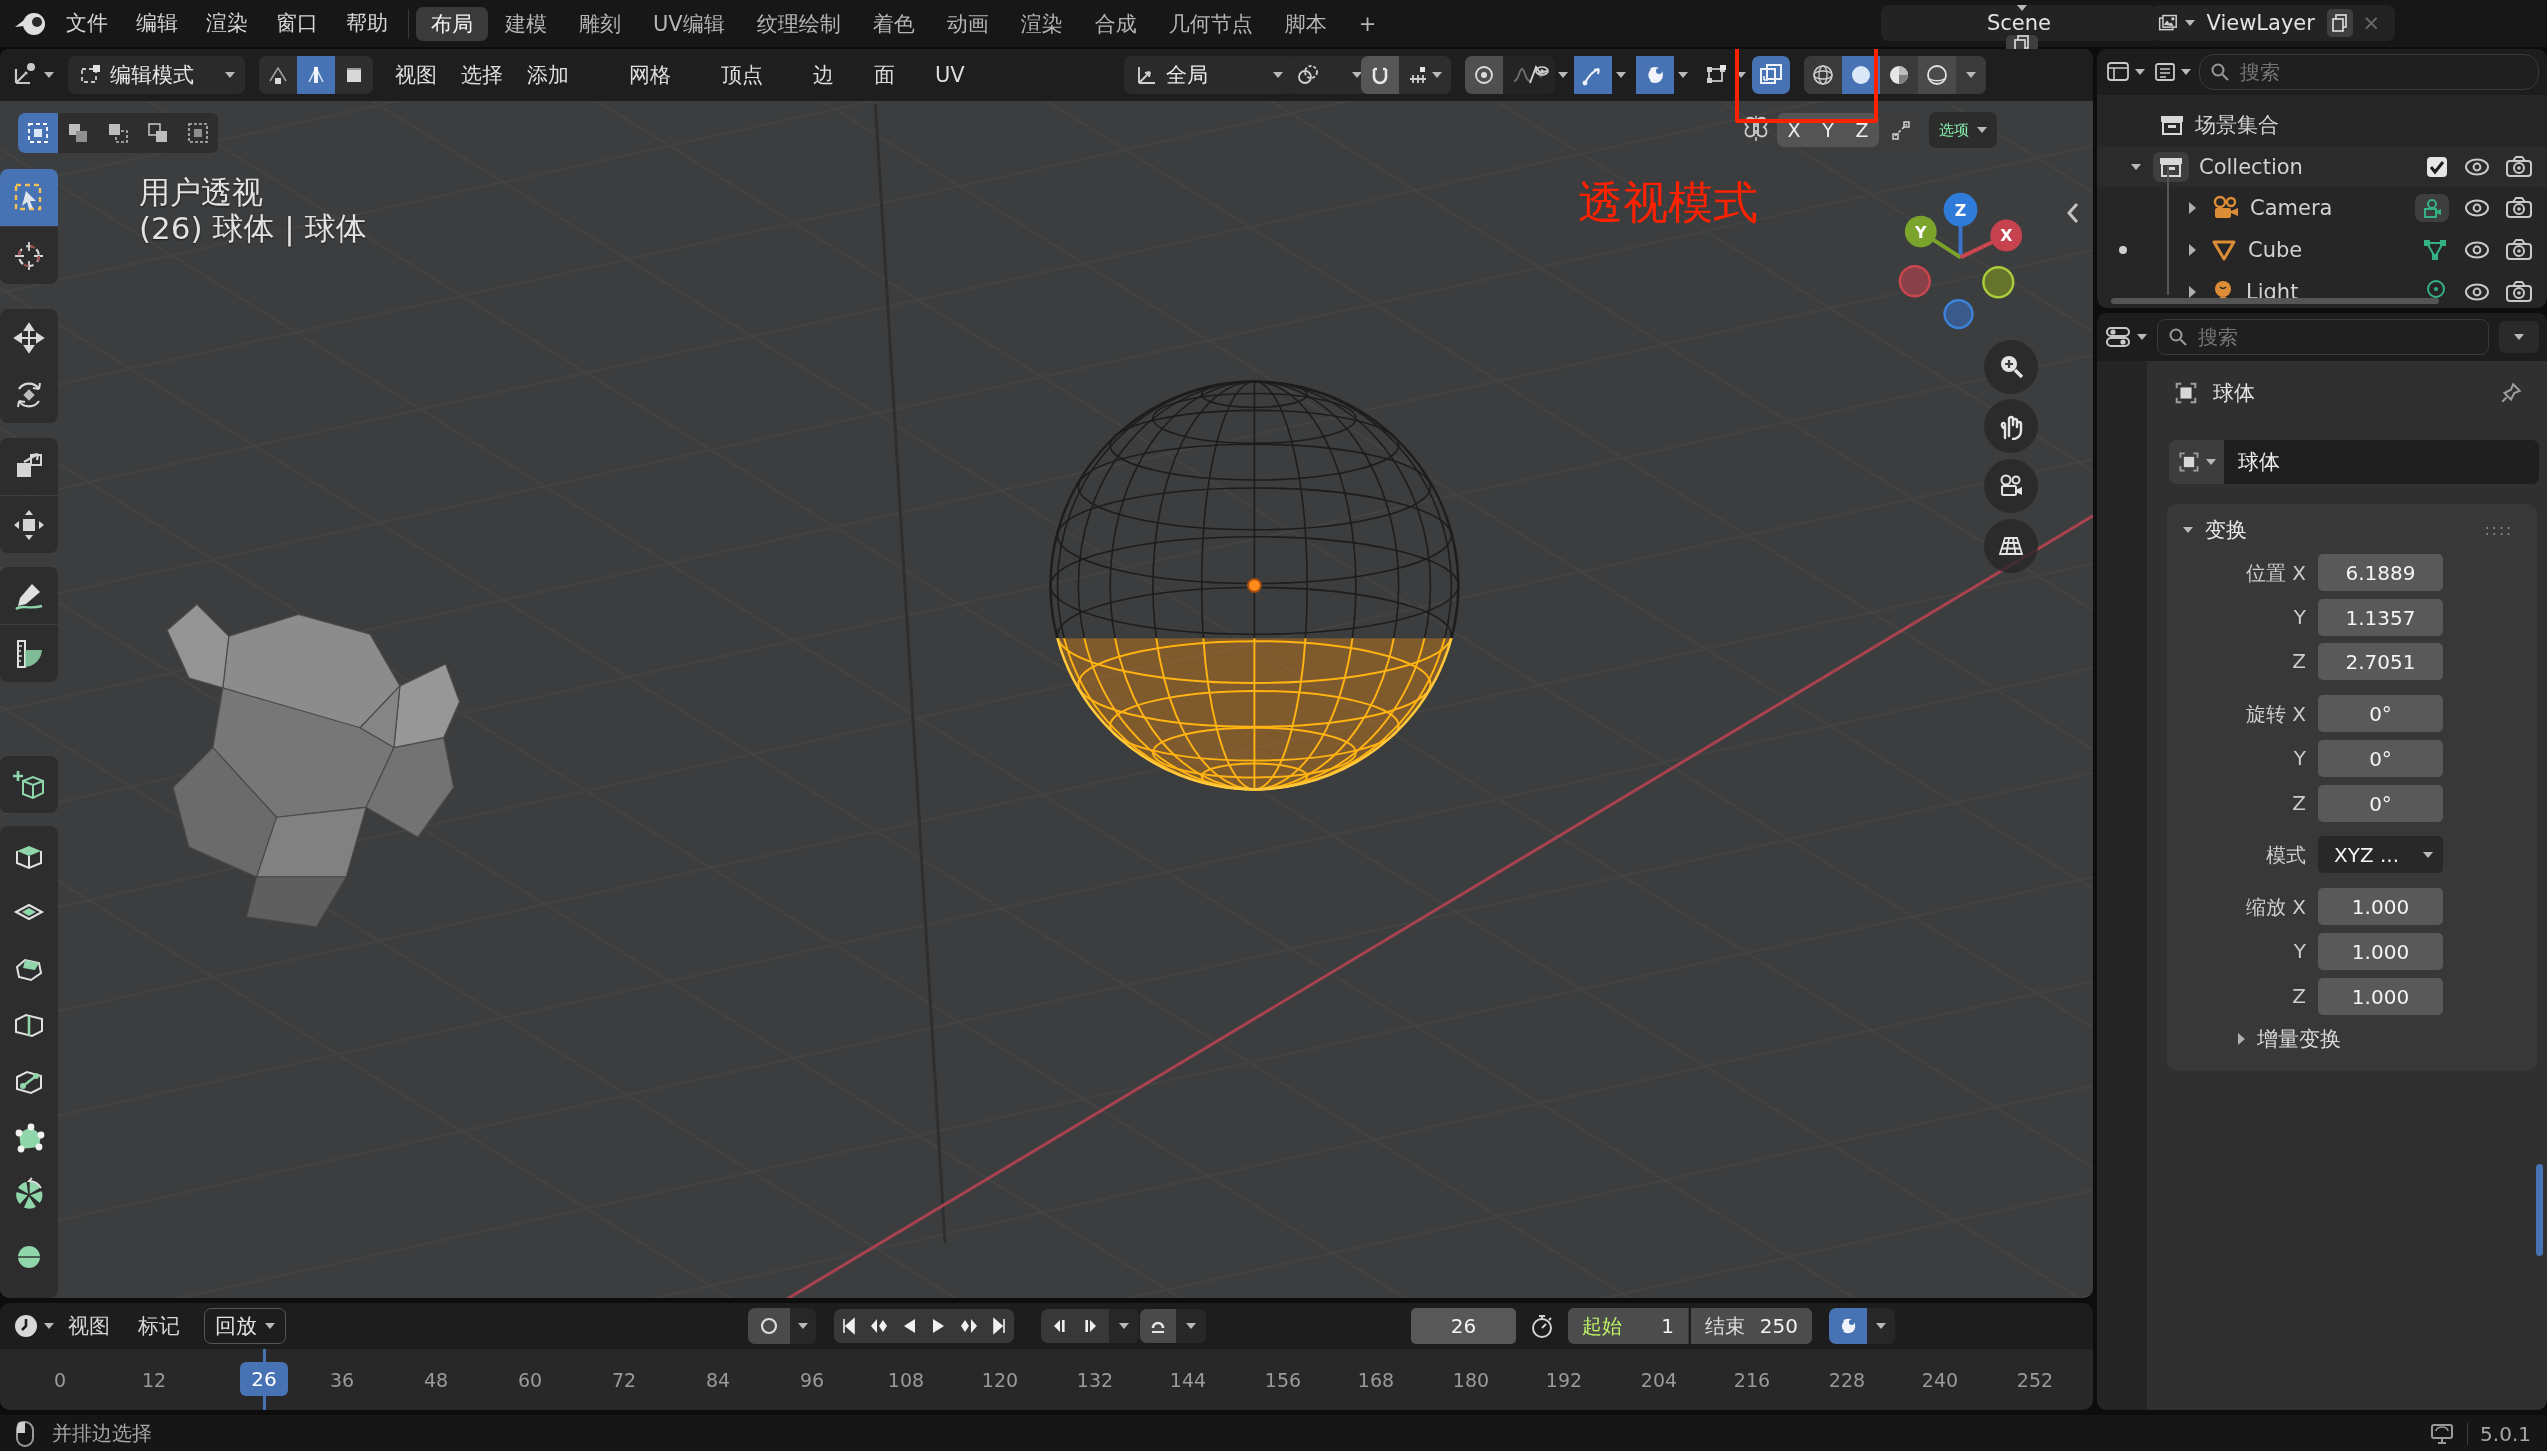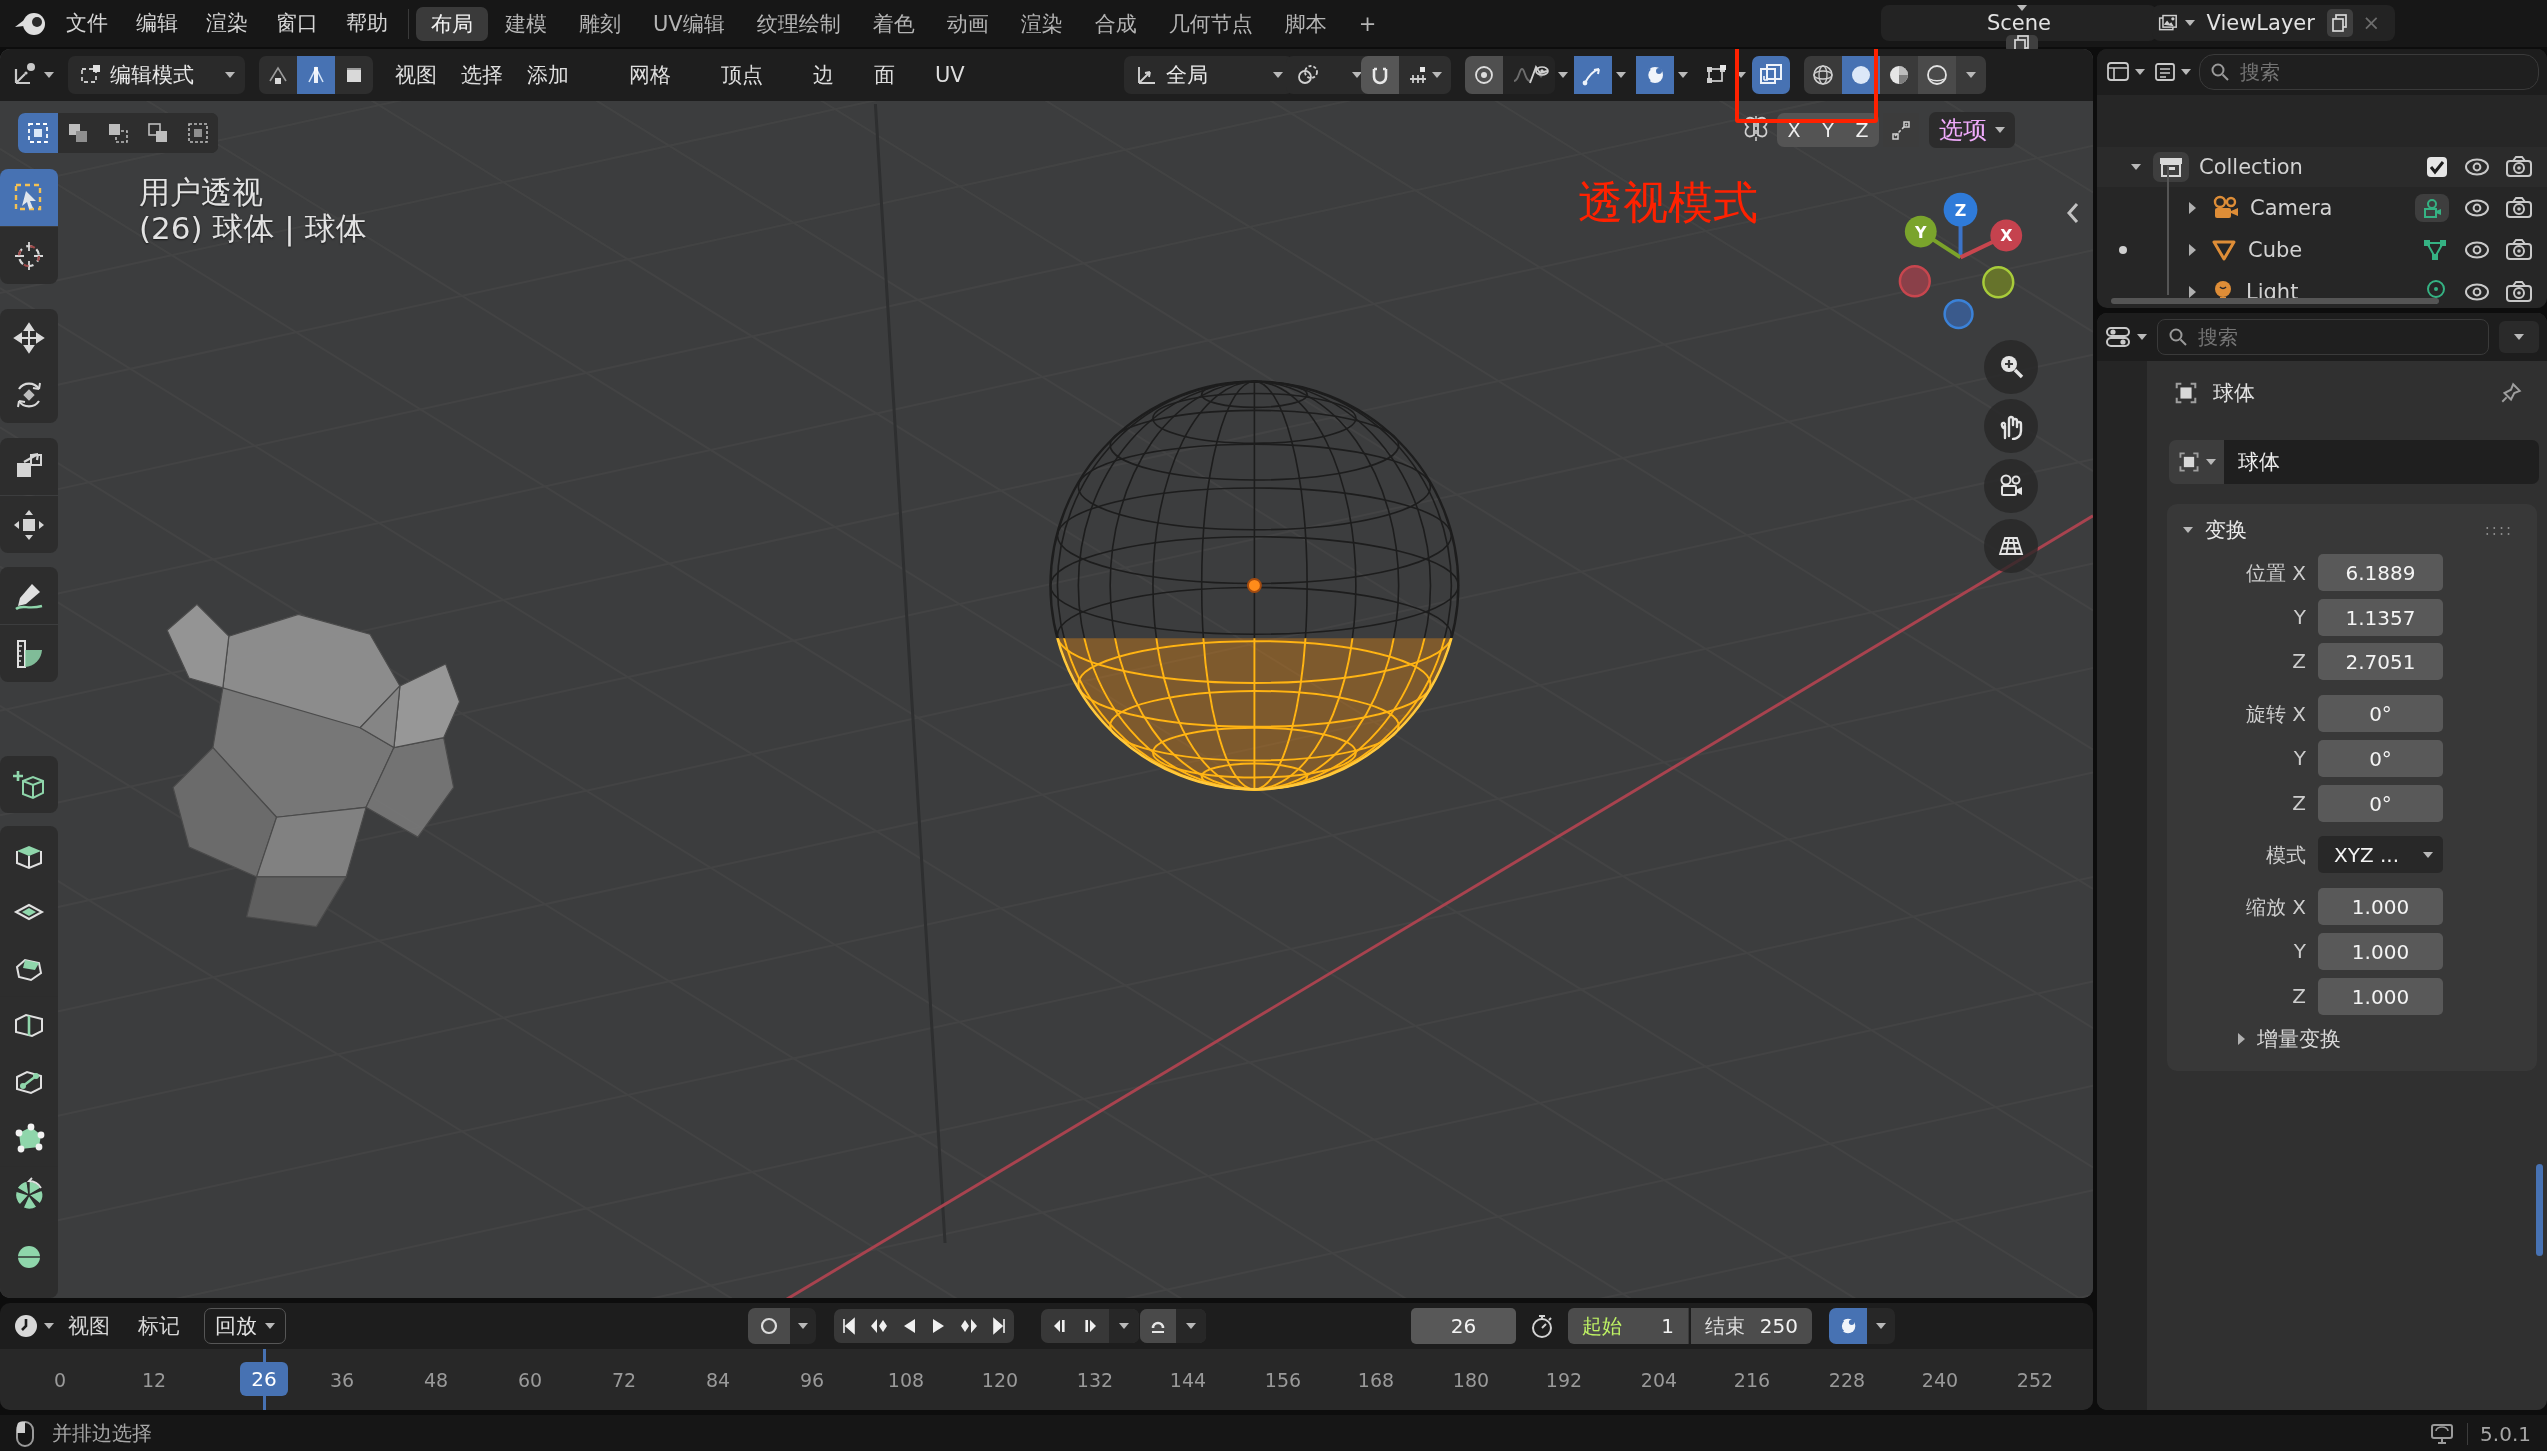--- a/index.html
+++ b/index.html
@@ -415,21 +415,21 @@
         <div class="sq" style="width:34px;height:34px;background:#545454;color:#efefef;font-size:19px">Z</div>
       </div>
       <div class="sq" style="width:36px;height:34px;background:#3c3c3c">
           <svg width="20" height="20" viewBox="0 0 20 20">
             <path d="M4 16 C8 12 12 8 16 4" stroke="#cfcfcf" stroke-width="1.6" stroke-dasharray="3 2" fill="none"></path>
             <rect x="2" y="14" width="5" height="5" fill="none" stroke="#cfcfcf" stroke-width="1.5"></rect>
             <rect x="13" y="2" width="5" height="5" fill="none" stroke="#cfcfcf" stroke-width="1.5"></rect>
           </svg>
         </div>
       <div class="pill" style="height:36px;background:#2c2c2c;margin-left:6px">
-        <span style="font-size:24px;color:#f0abfc">选项</span>
+        <span style="font-size:15px;color:#86efac">选项</span>
         <div class="cdn"></div>
       </div>
     </div>
 
     <div class="abs" style="left:1735px;top:-6px;width:135px;height:72px;border:4px solid #ff2100;border-radius:3px;pointer-events:none;"></div>
 
     <div class="vtext" style="left:139px;top:123px;">用户透视</div>
     <div class="vtext" style="left:139px;top:159px;">(26) 球体 | 球体</div>
     <div class="abs" style="left:1578px;top:124px;font-size:45px;color:#ff2100;font-weight:500;">透视模式</div>
 
@@ -610,20 +610,28 @@
       </div>
       <div class="search" style="flex:1">
         <svg width="20" height="20" viewBox="0 0 20 20">
             <circle cx="8" cy="8" r="5.5" fill="none" stroke="#9a9a9a" stroke-width="2"></circle>
             <line x1="12.5" y1="12.5" x2="18" y2="18" stroke="#9a9a9a" stroke-width="2"></line>
           </svg>
         <input value="" placeholder="搜索" style="">
       </div>
     </div>
 
+    <div class="ol-row" style="top:56px;">
+      <svg style="margin-left:62px" width="26" height="24" viewBox="0 0 26 24">
+          <rect x="2" y="3" width="22" height="6" fill="#d8d8d8"></rect>
+          <rect x="4" y="9" width="18" height="12" fill="none" stroke="#d8d8d8" stroke-width="2"></rect>
+          <rect x="9" y="12" width="8" height="3" fill="#d8d8d8"></rect>
+        </svg>
+      <div class="ol-label">场景集合</div>
+    </div>
     <div class="ol-row" style="top:98px;background:#2b2b2b;">
       <div class="cdn" style="margin-left:34px"></div>
       <div style="background:#3e3e3e;border-radius:7px;padding:3px 5px;margin-left:12px">
         <svg width="26" height="24" viewBox="0 0 26 24">
             <rect x="2" y="3" width="22" height="6" fill="#d8d8d8"></rect>
             <rect x="4" y="9" width="18" height="12" fill="none" stroke="#d8d8d8" stroke-width="2"></rect>
             <rect x="9" y="12" width="8" height="3" fill="#d8d8d8"></rect>
           </svg>
       </div>
       <div class="ol-label">Collection</div>

